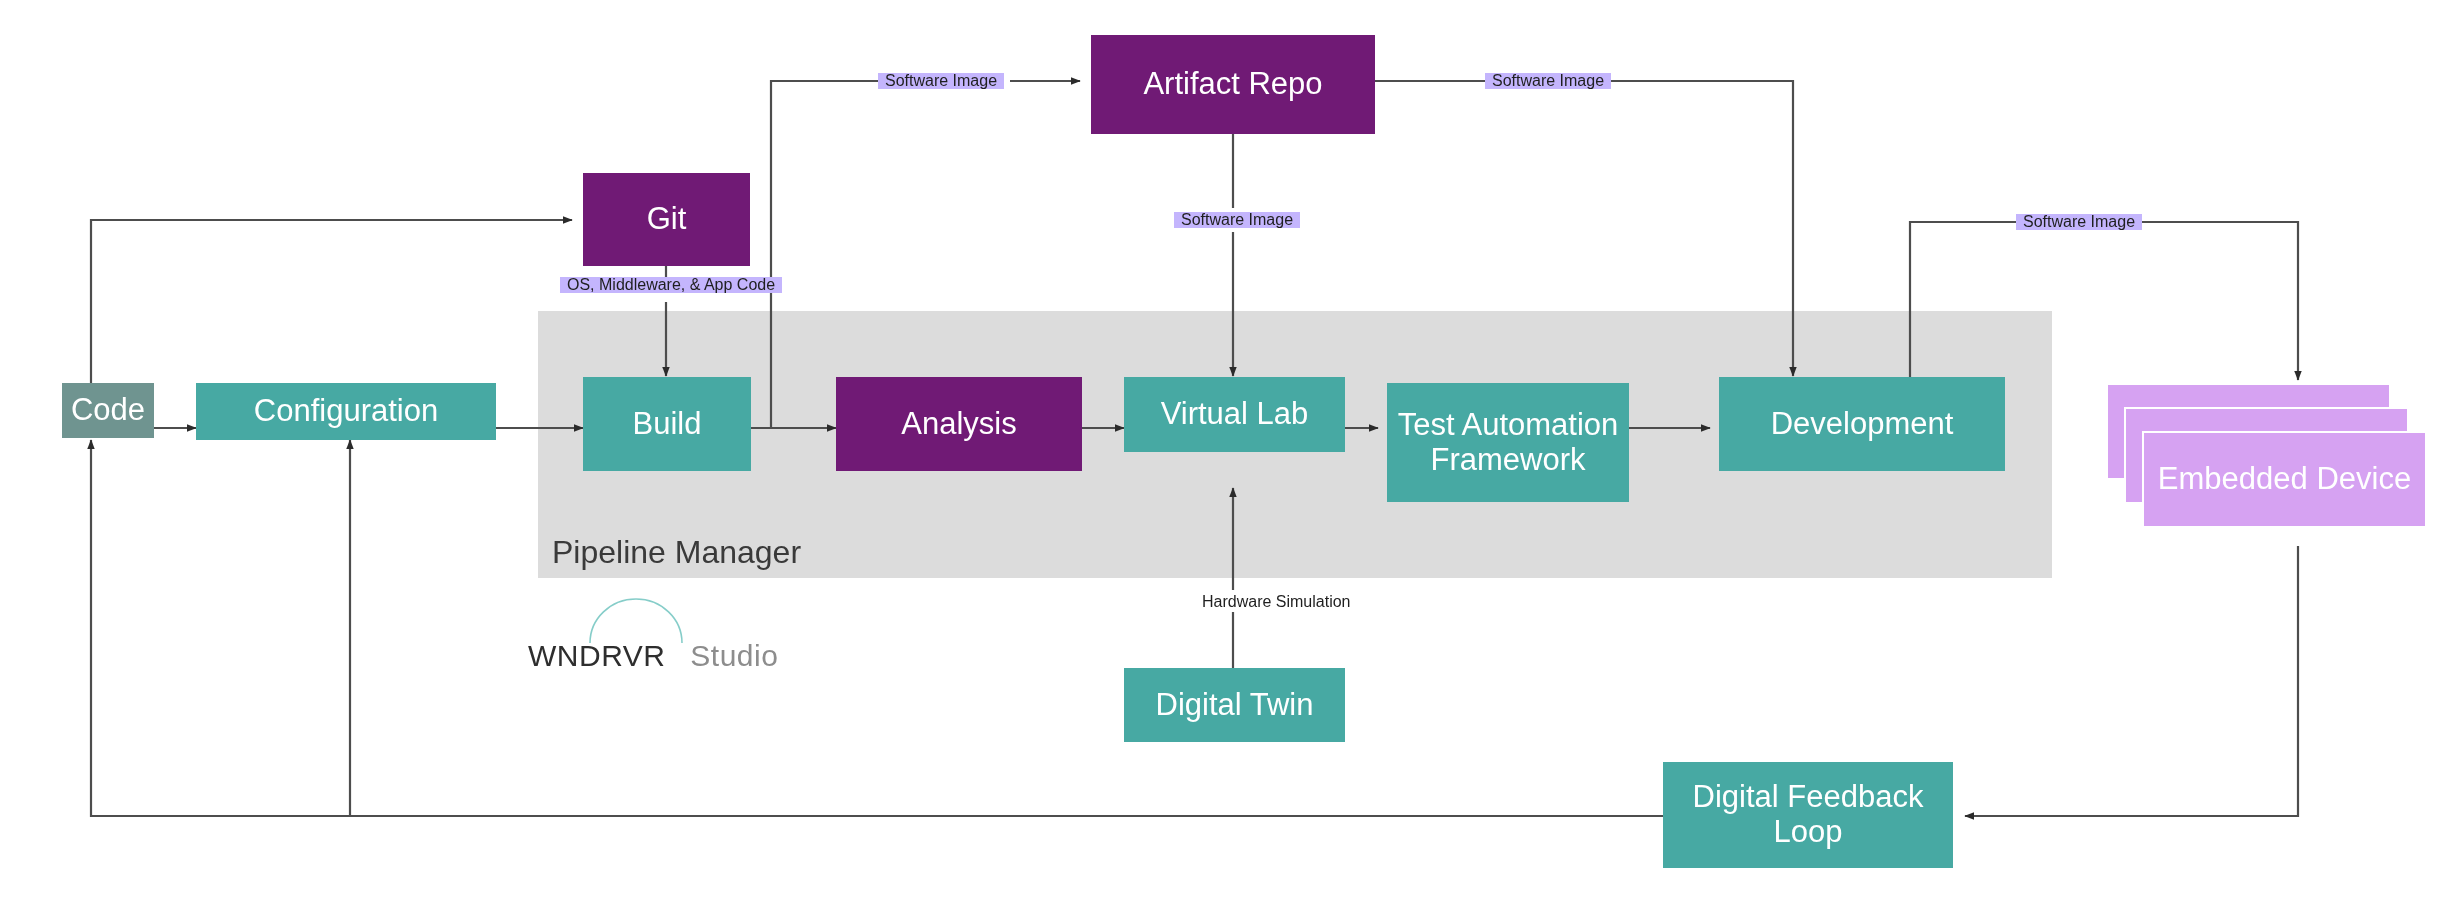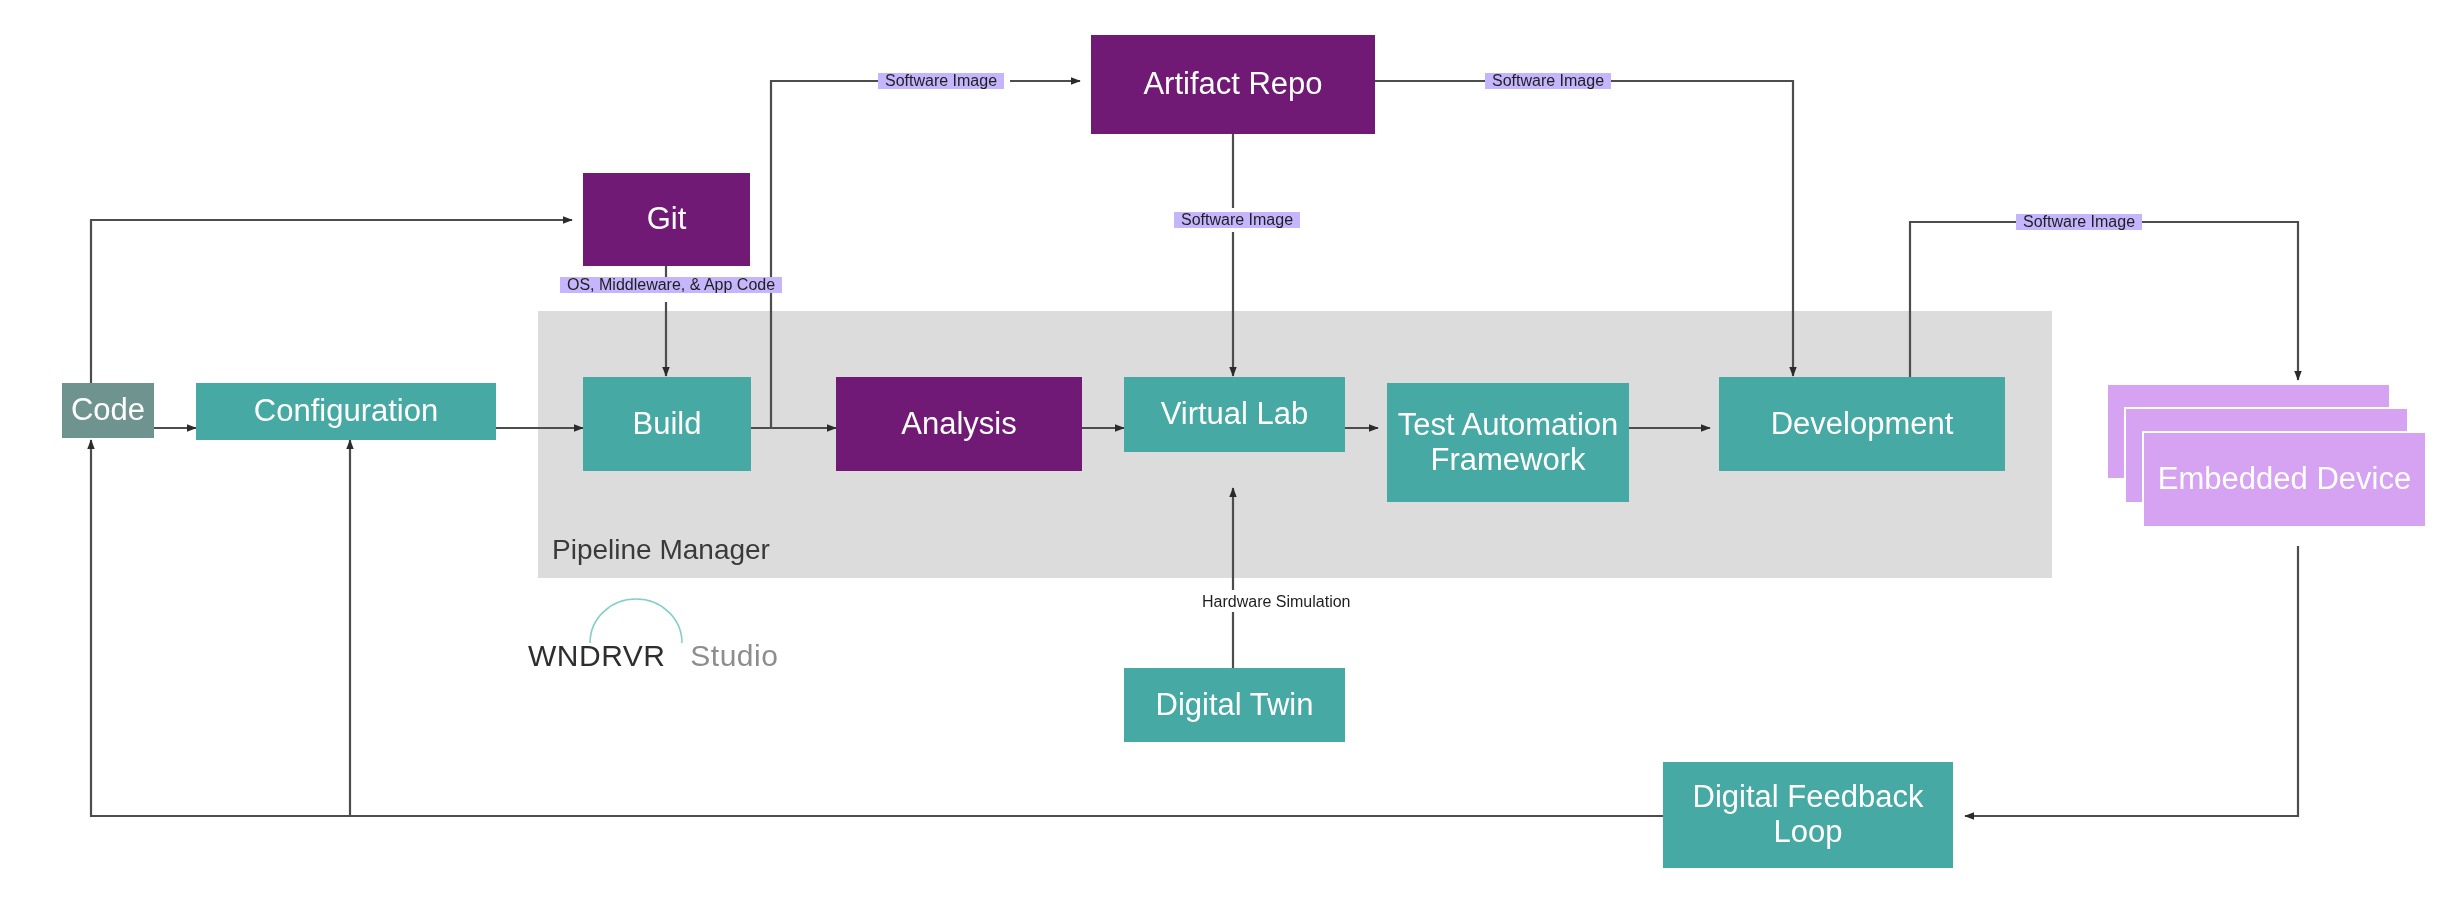--- a/index.html
+++ b/index.html
@@ -1,21 +1,21 @@
 <!DOCTYPE html>
 <html><head>
 <meta charset="utf-8">
 <style>
   html,body{margin:0;padding:0;background:#ffffff;}
   body{font-family:"Liberation Sans","DejaVu Sans",sans-serif;}
   #canvas{position:relative;width:2460px;height:916px;background:#ffffff;overflow:hidden;}
   svg#wires{position:absolute;left:0;top:0;width:2460px;height:916px;pointer-events:none;}
 
   .group-box{position:absolute;background:#dcdcdc;}
-  .group-label{position:absolute;color:#3a3a3a;font-size:28px;line-height:1;white-space:nowrap;}
+  .group-label{position:absolute;color:#3a3a3a;font-size:32px;line-height:1;white-space:nowrap;}
 
   .node{position:absolute;display:flex;align-items:center;justify-content:center;
         text-align:center;color:#ffffff;font-size:31px;line-height:1.12;
         box-sizing:border-box;padding:4px 8px;}
   .node.teal{background:#47a9a3;}
   .node.gray{background:#701a75;}
   .node.slate{background:#6f9490;}
   .node.purple{background:#d6a2f2;}
 
   .stack-layer{position:absolute;background:#d6a2f2;border:2px solid #ffffff;box-sizing:border-box;}

